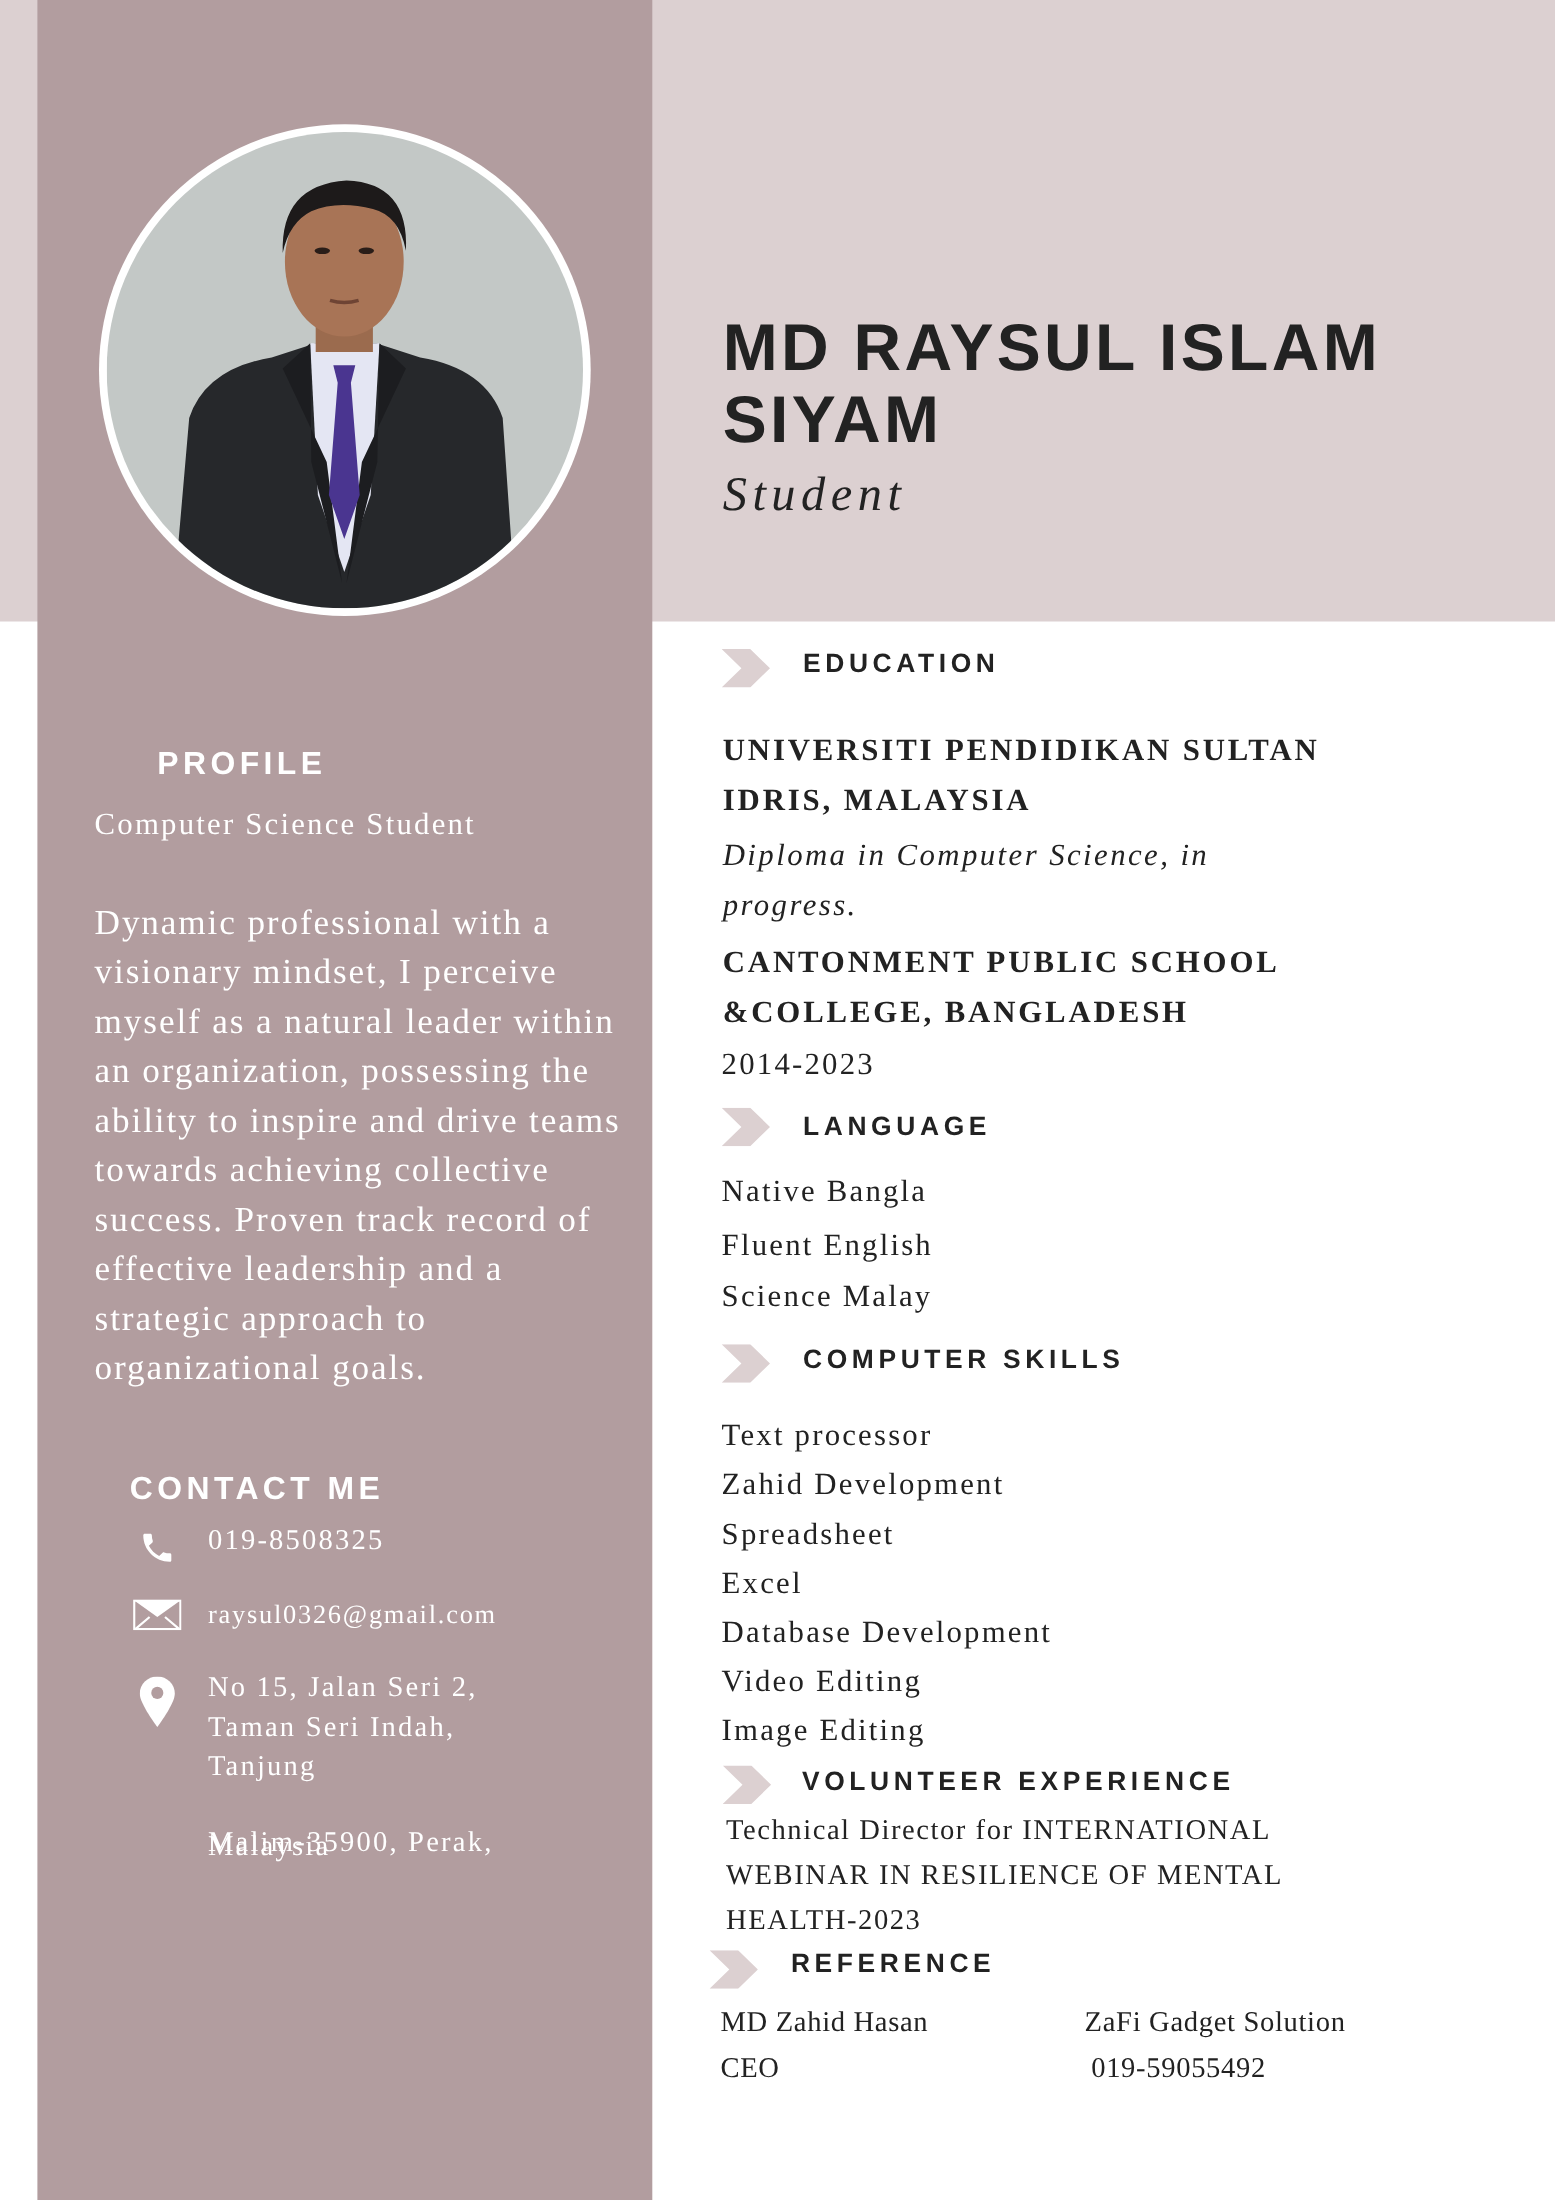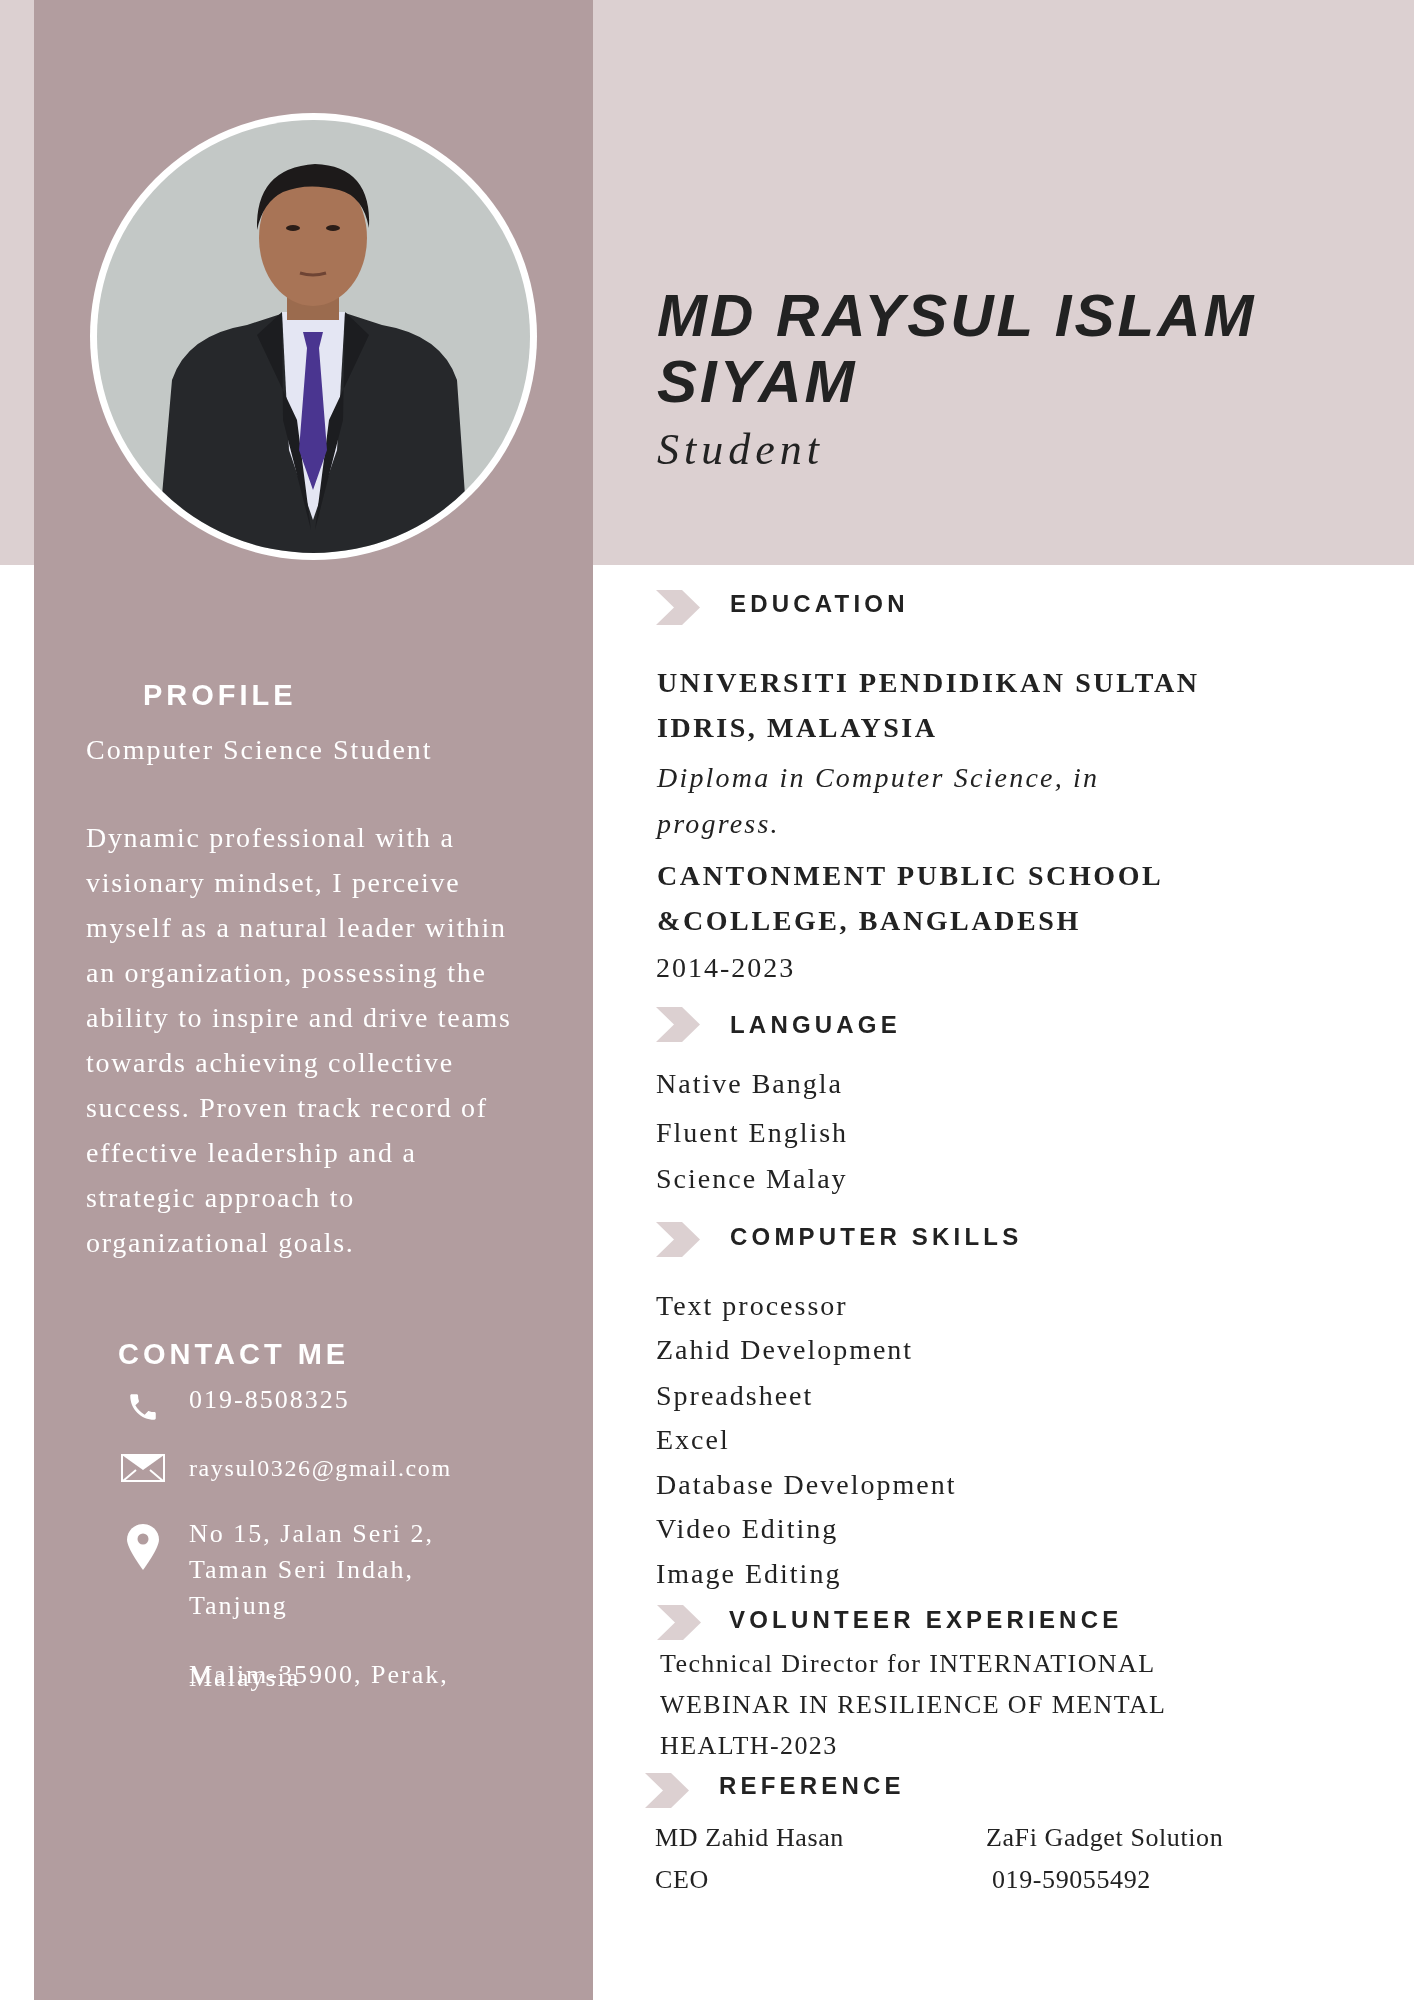--- a/index.html
+++ b/index.html
@@ -11,34 +11,34 @@
   .photo svg { position: absolute; left: 7px; top: 7px; width: 433px; height: 433px; border-radius: 50%; }
 
   .sans-b { font-family: "Liberation Sans", "DejaVu Sans", sans-serif; font-weight: bold; }
   .serif { font-family: "Liberation Serif", "DejaVu Serif", serif; }
   .serif-b { font-family: "Liberation Serif", "DejaVu Serif", serif; font-weight: bold; }
   .serif-i { font-family: "Liberation Serif", "DejaVu Serif", serif; font-style: italic; }
 
   .dark { color: #222222; }
   .white { color: #ffffff; }
 
-  .name { font-size: 60px; line-height: 60px; letter-spacing: 3px; left: 657px; font-style: italic; }
+  .name { font-size: 60px; line-height: 60px; letter-spacing: 3px; left: 657px; }
   .role { font-size: 44px; line-height: 44px; letter-spacing: 5px; left: 657px; }
 
   .h-right { font-size: 24px; line-height: 29px; letter-spacing: 4.2px; }
   .h-left { font-size: 29px; line-height: 29px; letter-spacing: 4px; }
 
   .edu-b { font-size: 28px; line-height: 28px; letter-spacing: 2.6px; left: 657px; }
   .edu-i { font-size: 28px; line-height: 28px; letter-spacing: 2.2px; left: 657px; }
   .body-r { font-size: 28px; line-height: 28px; letter-spacing: 2px; left: 656px; }
   .vol { font-size: 26px; line-height: 26px; letter-spacing: 1.4px; left: 660px; }
   .ref { font-size: 26px; line-height: 26px; letter-spacing: 0.6px; }
 
   .side-sub { font-size: 28px; line-height: 28px; letter-spacing: 2px; left: 86px; }
-  .side-p { font-size: 28px; line-height: 28px; letter-spacing: 1.7px; left: 86px; }
+  .side-p { font-size: 32px; line-height: 28px; letter-spacing: 1.7px; left: 86px; }
   .contact { font-size: 26px; line-height: 26px; letter-spacing: 2px; left: 189px; }
   .contact-email { font-size: 24px; line-height: 24px; letter-spacing: 1.6px; left: 189px; }
 
   .chev { position: absolute; width: 44px; height: 35px; }
   .chev svg { width: 100%; height: 100%; display: block; }
   .icon { position: absolute; }
   .icon svg { display: block; width: 100%; height: 100%; }
 </style>
 </head>
 <body>

